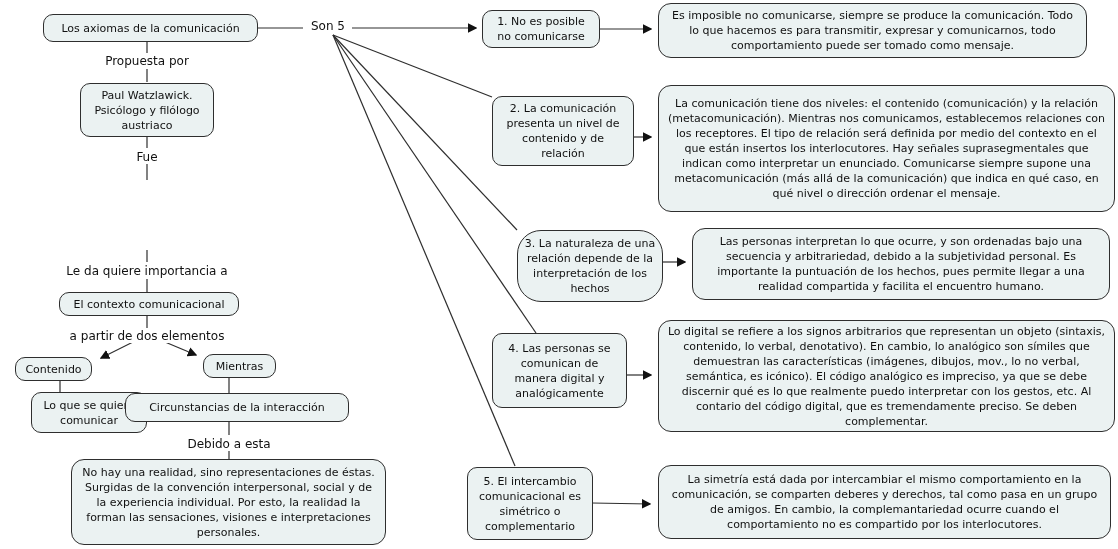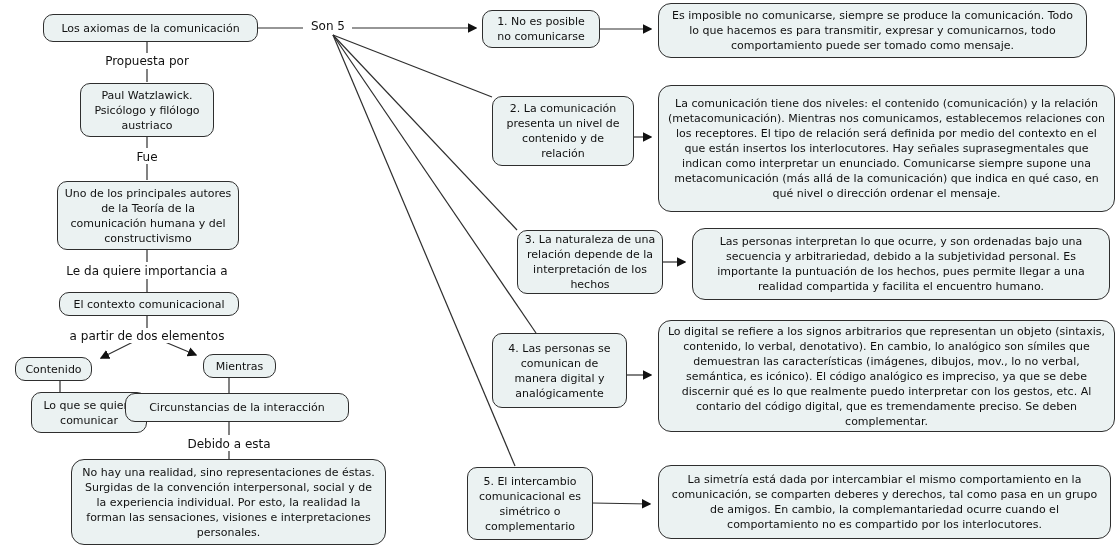--- a/index.html
+++ b/index.html
@@ -78,21 +78,20 @@
   </svg>
 
   <div class="node nowrap" style="left:43px;top:14px;width:215px;height:28px;">Los axiomas de la comunicación</div>
 
   <div class="link-label" style="left:87px;top:54px;width:120px;">Propuesta por</div>
 
   <div class="node" style="left:80px;top:83px;width:134px;height:54px;">Paul Watzlawick. Psicólogo y filólogo austriaco</div>
 
   <div class="link-label" style="left:117px;top:150px;width:60px;">Fue</div>
 
-  <div class="node" style="left:57px;top:181px;width:182px;height:69px;">Uno de los principales autores de la Teoría de la comunicación humana y del constructivismo</div>
 
   <div class="link-label" style="left:57px;top:264px;width:180px;">Le da quiere importancia a</div>
 
   <div class="node nowrap" style="left:59px;top:292px;width:180px;height:24px;">El contexto comunicacional</div>
 
   <div class="link-label" style="left:57px;top:329px;width:180px;">a partir de dos elementos</div>
 
   <div class="node nowrap" style="left:15px;top:357px;width:77px;height:24px;">Contenido</div>
 
   <div class="node nowrap" style="left:203px;top:354px;width:73px;height:24px;">Mientras</div>
@@ -102,21 +101,21 @@
   <div class="node nowrap" style="left:125px;top:393px;width:224px;height:29px;">Circunstancias de la interacción</div>
 
   <div class="link-label" style="left:184px;top:437px;width:90px;">Debido a esta</div>
 
   <div class="node desc" style="left:71px;top:459px;width:315px;height:86px;">No hay una realidad, sino representaciones de éstas. Surgidas de la convención interpersonal, social y de la experiencia individual. Por esto, la realidad la forman las sensaciones, visiones e interpretaciones personales.</div>
 
   <div class="link-label son5" style="left:306px;top:19px;width:44px;">Son 5</div>
 
   <div class="node" style="left:482px;top:10px;width:118px;height:38px;">1. No es posible no comunicarse</div>
   <div class="node" style="left:492px;top:96px;width:142px;height:70px;">2. La comunicación presenta un nivel de contenido y de relación</div>
-  <div class="node" style="left:517px;top:230px;width:146px;height:64px;">3. La naturaleza de una relación depende de la interpretación de los hechos</div>
+  <div class="node" style="left:517px;top:230px;width:146px;height:72px;border-radius:24px;">3. La naturaleza de una relación depende de la interpretación de los hechos</div>
   <div class="node" style="left:492px;top:333px;width:135px;height:75px;">4. Las personas se comunican de manera digital y analógicamente</div>
   <div class="node" style="left:467px;top:467px;width:126px;height:73px;">5. El intercambio comunicacional es simétrico o complementario</div>
 
   <div class="node desc" style="left:658px;top:3px;width:429px;height:55px;">Es imposible no comunicarse, siempre se produce la comunicación. Todo lo que hacemos es para transmitir, expresar y comunicarnos, todo comportamiento puede ser tomado como mensaje.</div>
   <div class="node desc" style="left:658px;top:85px;width:457px;height:127px;">La comunicación tiene dos niveles: el contenido (comunicación) y la relación (metacomunicación). Mientras nos comunicamos, establecemos relaciones con los receptores. El tipo de relación será definida por medio del contexto en el que están insertos los interlocutores. Hay señales suprasegmentales que indican como interpretar un enunciado. Comunicarse siempre supone una metacomunicación (más allá de la comunicación) que indica en qué caso, en qué nivel o dirección ordenar el mensaje.</div>
   <div class="node desc" style="left:692px;top:228px;width:418px;height:72px;">Las personas interpretan lo que ocurre, y son ordenadas bajo una secuencia y arbitrariedad, debido a la subjetividad personal. Es importante la puntuación de los hechos, pues permite llegar a una realidad compartida y facilita el encuentro humano.</div>
   <div class="node desc" style="left:658px;top:320px;width:457px;height:112px;">Lo digital se refiere a los signos arbitrarios que representan un objeto (sintaxis, contenido, lo verbal, denotativo). En cambio, lo analógico son símiles que demuestran las características (imágenes, dibujos, mov., lo no verbal, semántica, es icónico). El código analógico es impreciso, ya que se debe discernir qué es lo que realmente puedo interpretar con los gestos, etc. Al contario del código digital, que es tremendamente preciso. Se deben complementar.</div>
   <div class="node desc" style="left:658px;top:465px;width:453px;height:74px;">La simetría está dada por intercambiar el mismo comportamiento en la comunicación, se comparten deberes y derechos, tal como pasa en un grupo de amigos. En cambio, la complemantariedad ocurre cuando el comportamiento no es compartido por los interlocutores.</div>
 
 </div>

